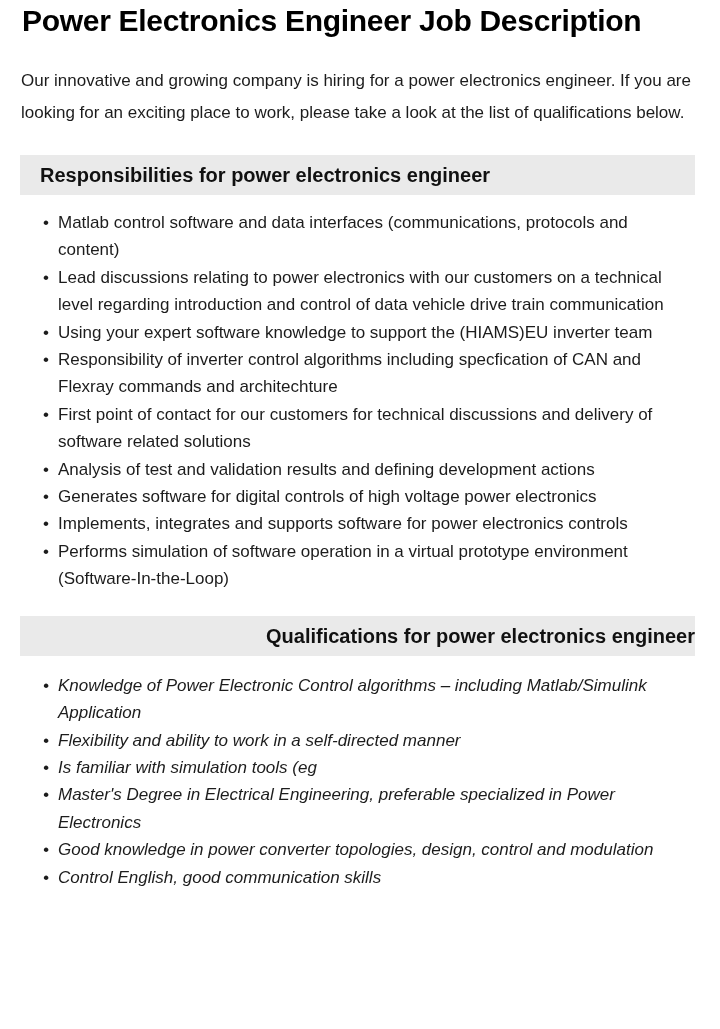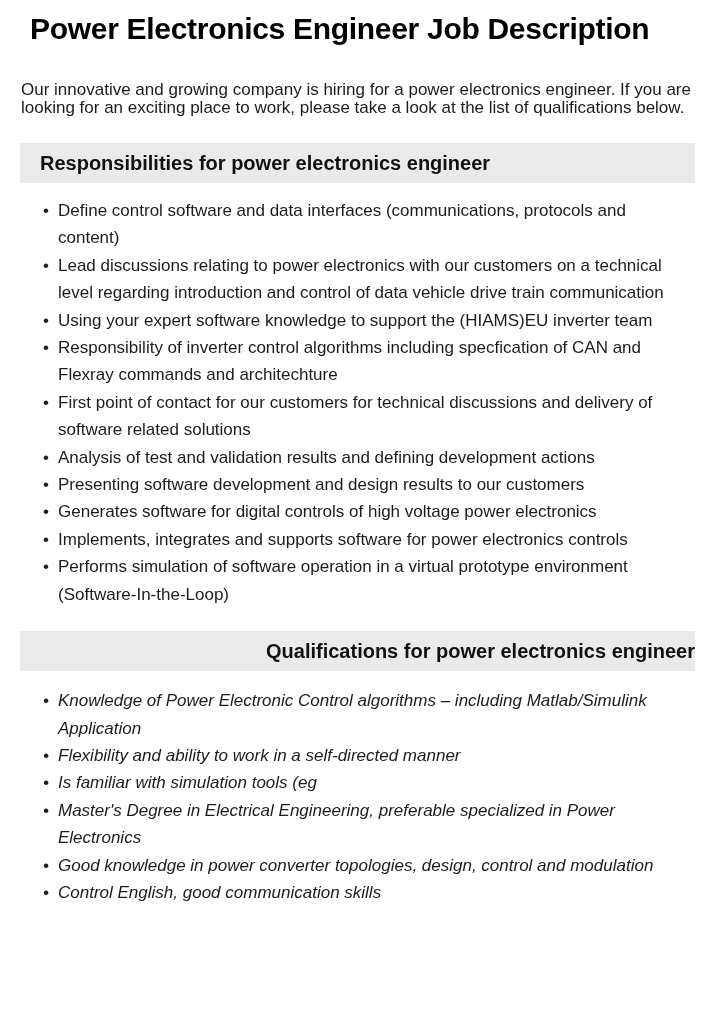--- a/index.html
+++ b/index.html
@@ -16,35 +16,35 @@
     -webkit-font-smoothing: antialiased;
   }
 
   .page {
     width: 720px;
     box-sizing: border-box;
     padding: 0;
   }
 
   .doc-title {
-    margin: 8px;
+    margin: 0;
     padding: 2px 20px 0 22px;
     font-size: 30px;
     line-height: 38px;
     font-weight: bold;
     letter-spacing: -0.3px;
     color: #000000;
     white-space: nowrap;
   }
 
   .intro {
     margin: 0;
     padding: 25px 24px 0 21px;
     font-size: 17px;
-    line-height: 18px;
+    line-height: 32px;
     color: #1c1c1c;
     max-width: 690px;
   }
 
   .section {
     margin: 0;
   }
 
   .section-header {
     margin: 26px 25px 0 20px;
@@ -102,27 +102,26 @@
 
   <h1 class="doc-title">Power Electronics Engineer Job Description</h1>
 
   <p class="intro">Our innovative and growing company is hiring for a power electronics engineer. If you are looking for an exciting place to work, please take a look at the list of qualifications below.</p>
 
   <div class="section section-responsibilities">
     <div class="section-header">
       <span class="section-header-text">Responsibilities for power electronics engineer</span>
     </div>
     <ul class="bullets">
-      <li>Define control software and data interfaces (communications, protocols and content)</li>
+      <li>Matlab control software and data interfaces (communications, protocols and content)</li>
       <li>Lead discussions relating to power electronics with our customers on a technical level regarding introduction and control of data vehicle drive train communication</li>
       <li>Using your expert software knowledge to support the (HIAMS)EU inverter team</li>
       <li>Responsibility of inverter control algorithms including specfication of CAN and Flexray commands and architechture</li>
       <li>First point of contact for our customers for technical discussions and delivery of software related solutions</li>
       <li>Analysis of test and validation results and defining development actions</li>
-      <li>Presenting software development and design results to our customers</li>
       <li>Generates software for digital controls of high voltage power electronics</li>
       <li>Implements, integrates and supports software for power electronics controls</li>
       <li>Performs simulation of software operation in a virtual prototype environment (Software-In-the-Loop)</li>
     </ul>
   </div>
 
   <div class="section section-qualifications">
     <div class="section-header">
       <span class="section-header-text">Qualifications for power electronics engineer</span>
     </div>

